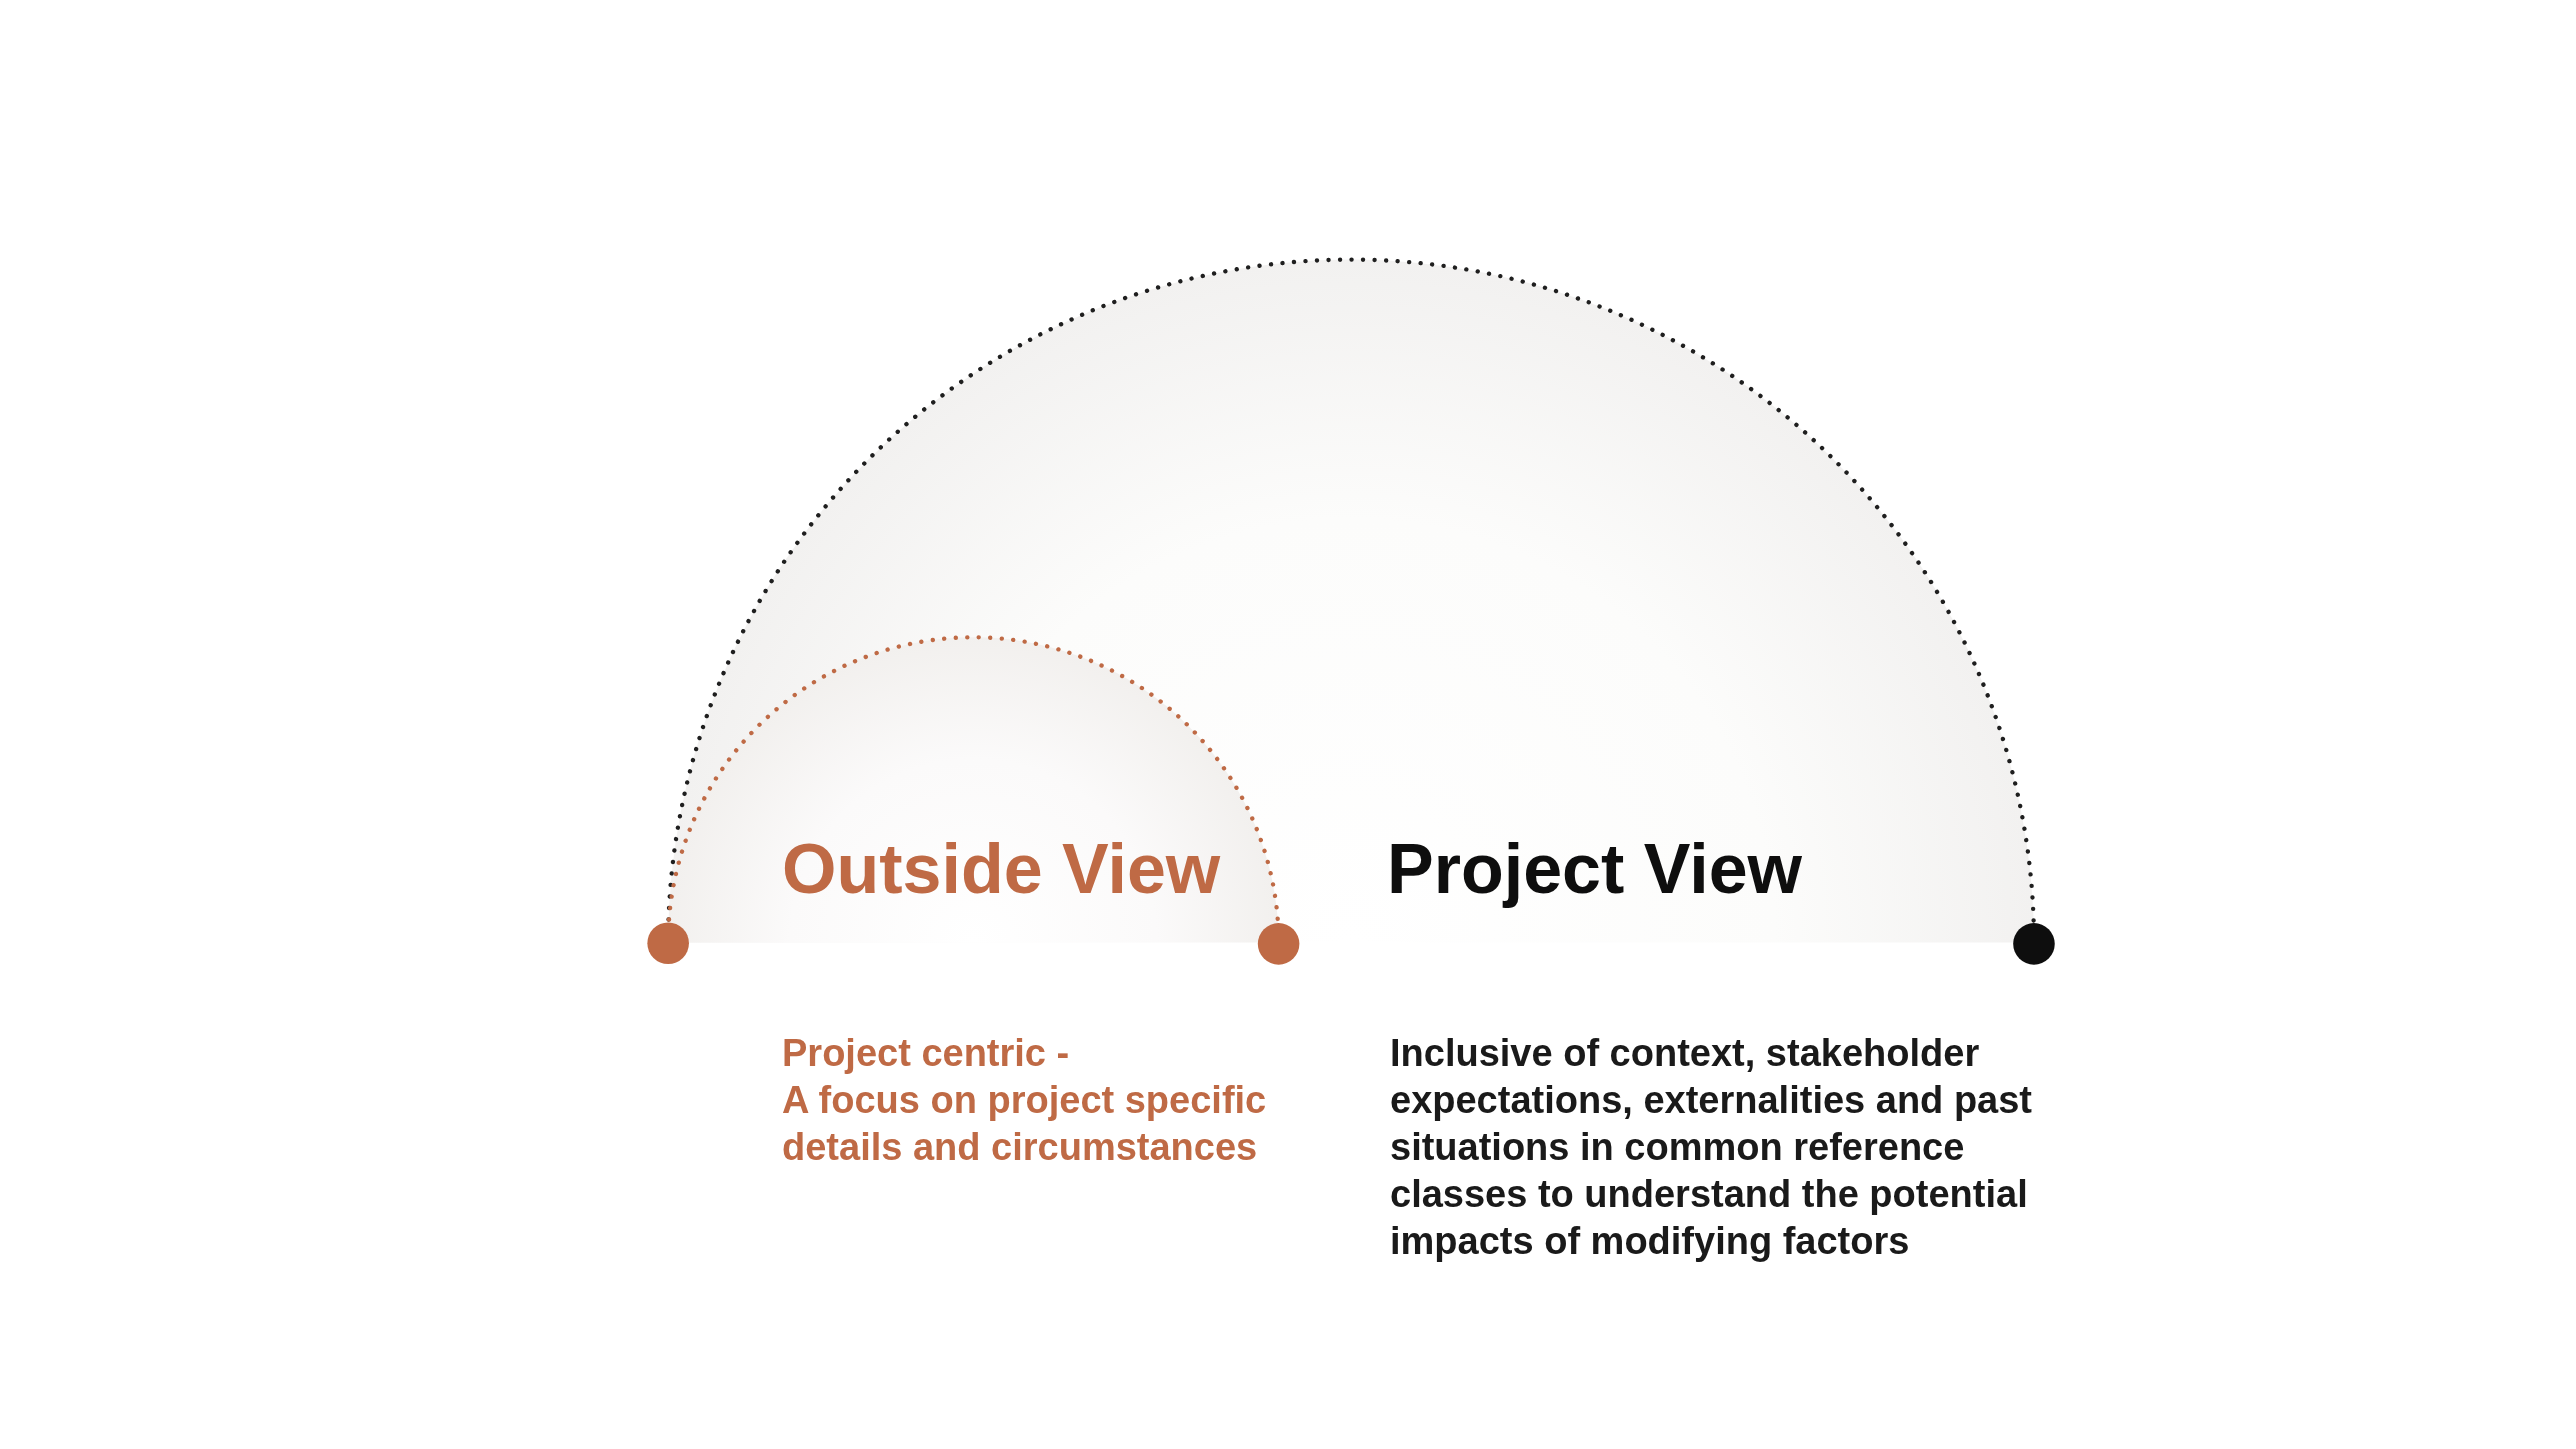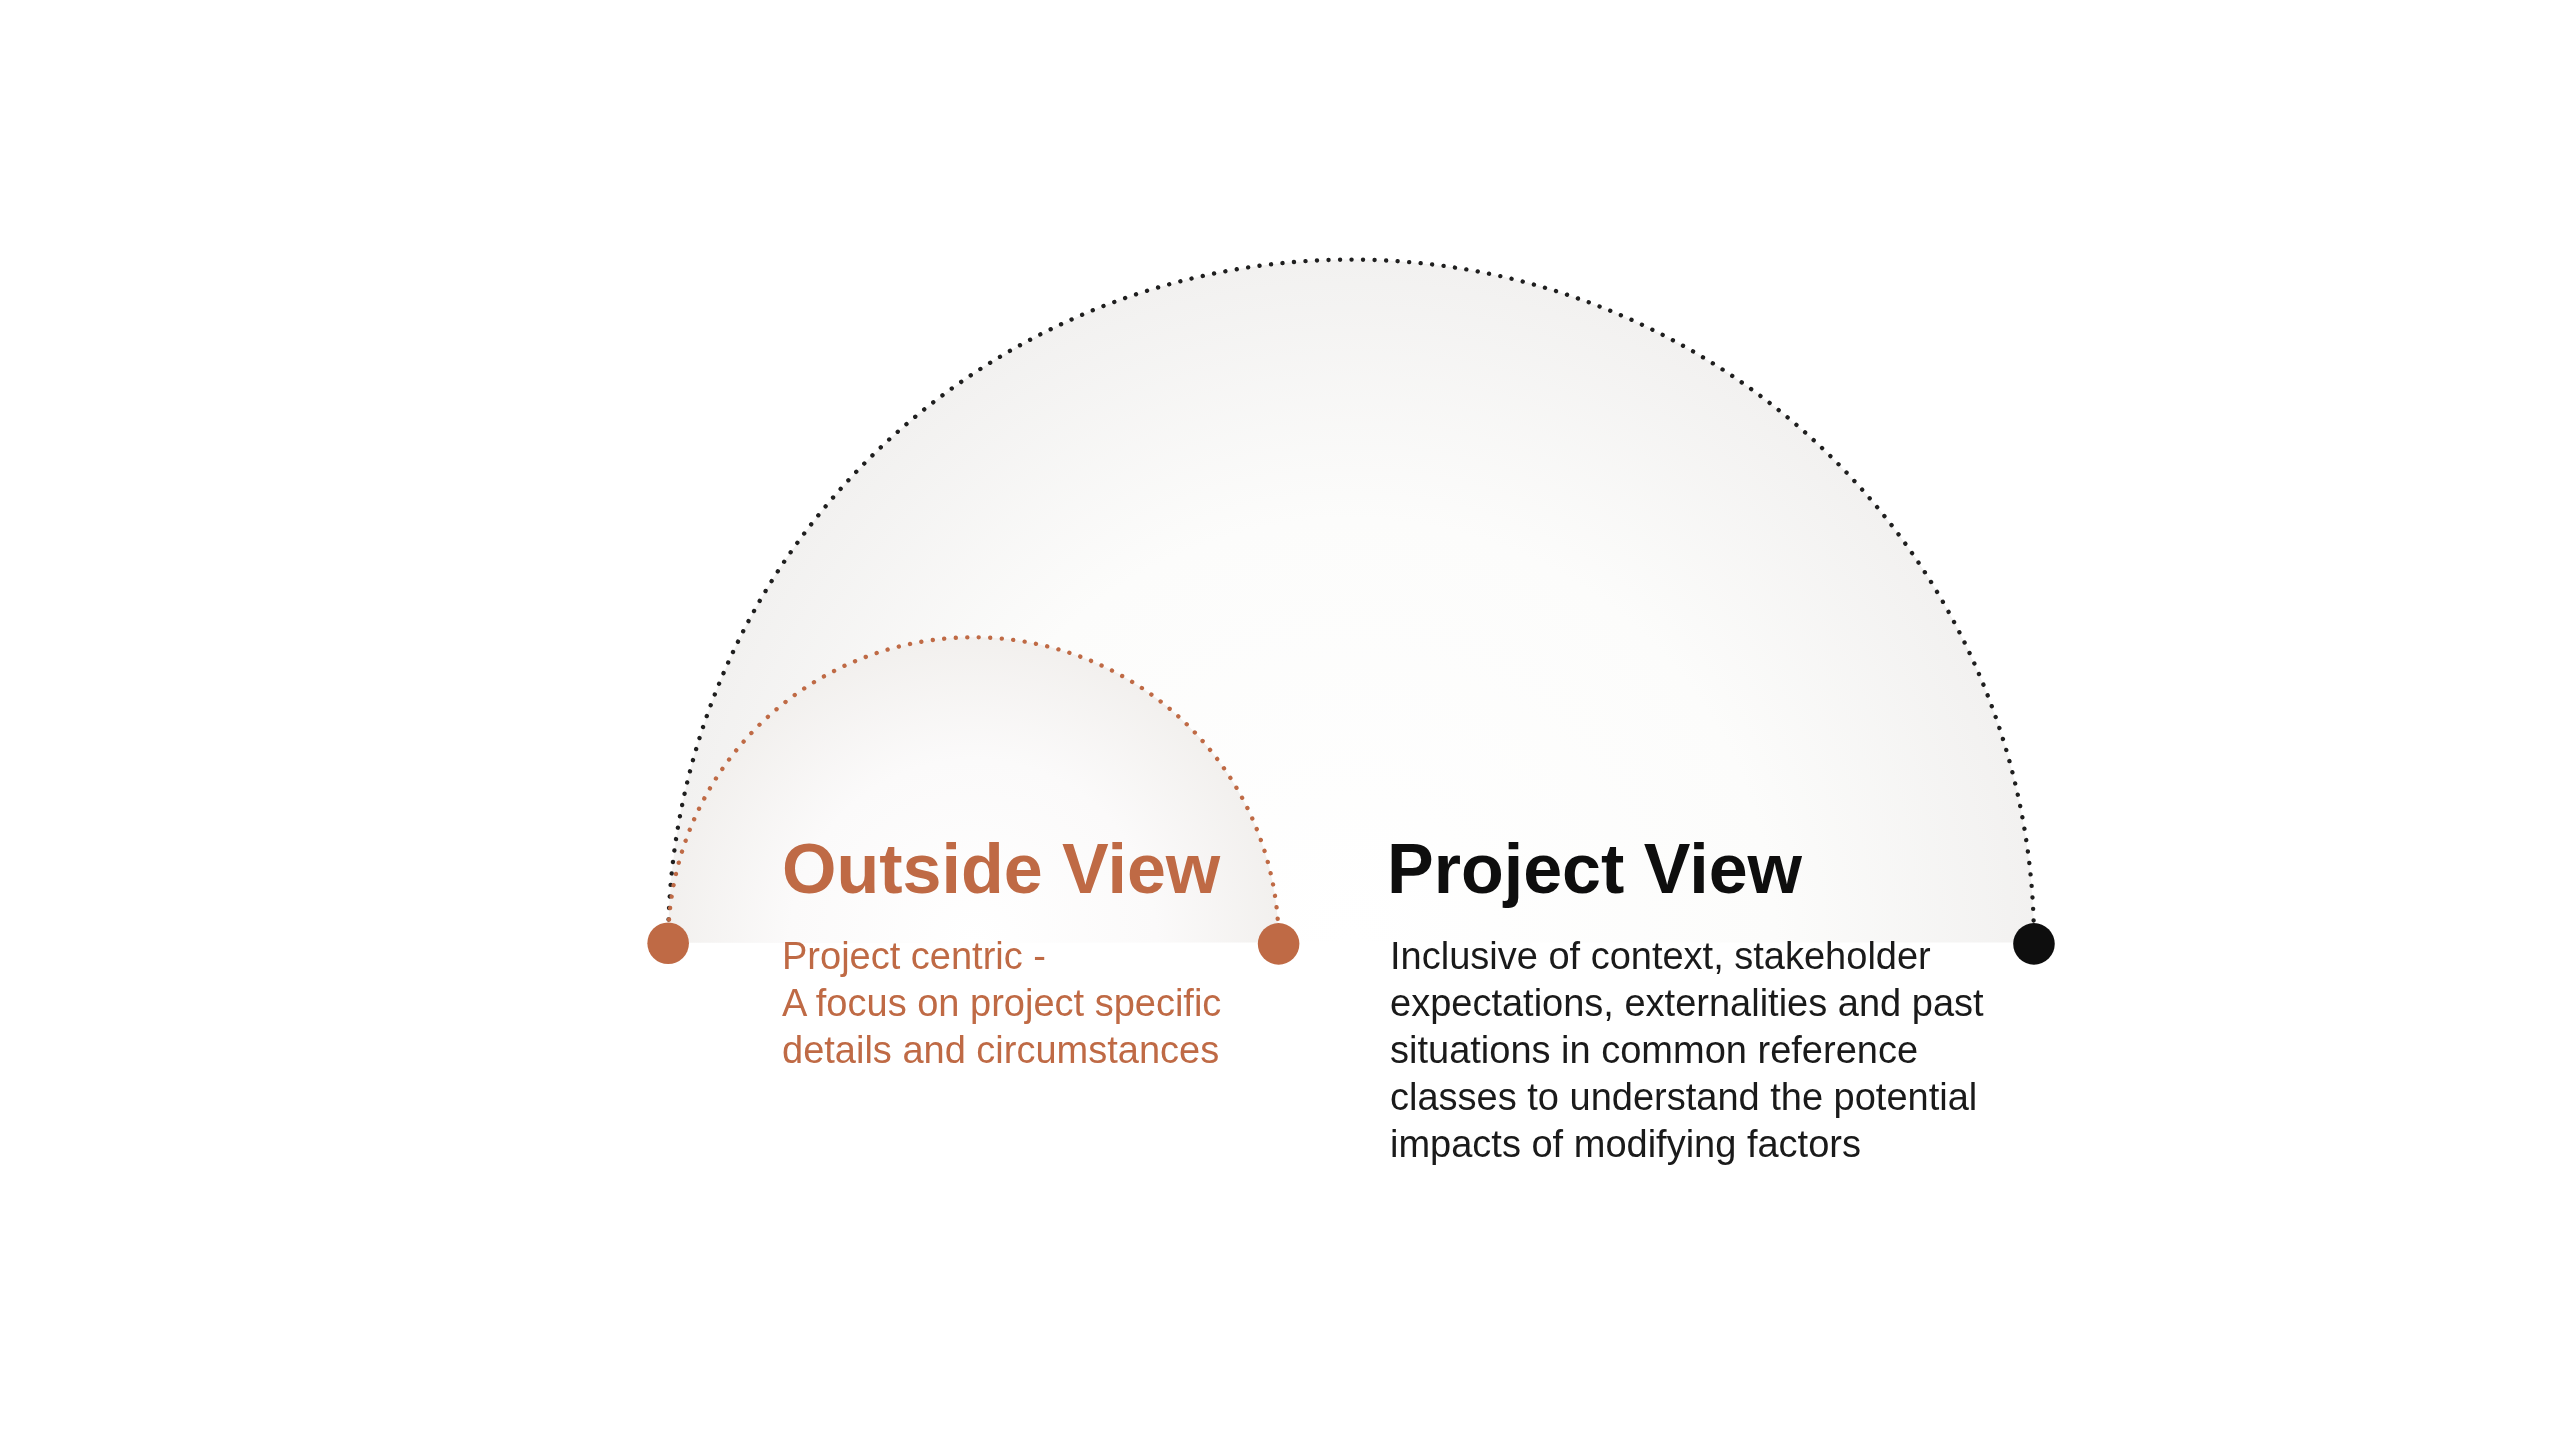--- a/index.html
+++ b/index.html
@@ -31,24 +31,24 @@
     font-size: 70px;
     font-weight: 700;
     line-height: 1;
     letter-spacing: 0px;
     white-space: nowrap;
   }
   .view-title.inside { left: 782px; color: #BF6A45; }
   .view-title.outside { left: 1387px; color: #0E0E0E; }
   .view-desc {
     position: absolute;
-    top: 933px;
+    top: 1030px;
     margin: 0;
     font-size: 38px;
-    font-weight: 400;
+    font-weight: 700;
     line-height: 47px;
     white-space: pre-line;
   }
   .view-desc.inside { left: 782px; color: #BF6A45; width: 537px; }
   .view-desc.outside { left: 1390px; color: #1A1A1A; width: 704px; }
 </style>
 </head>
 <body>
 
 <div class="canvas">

